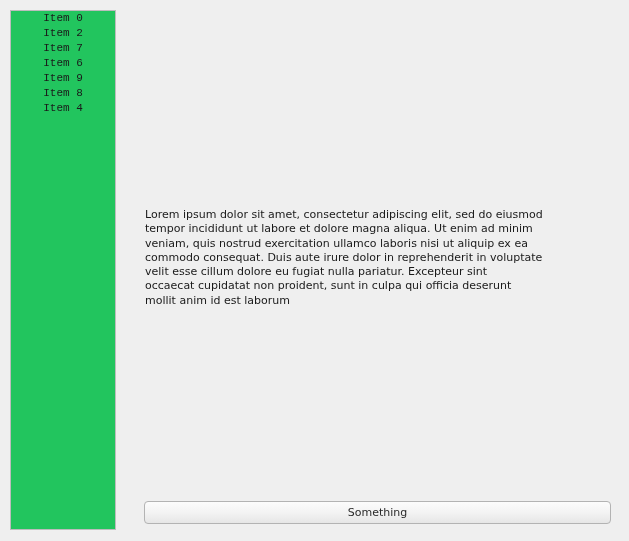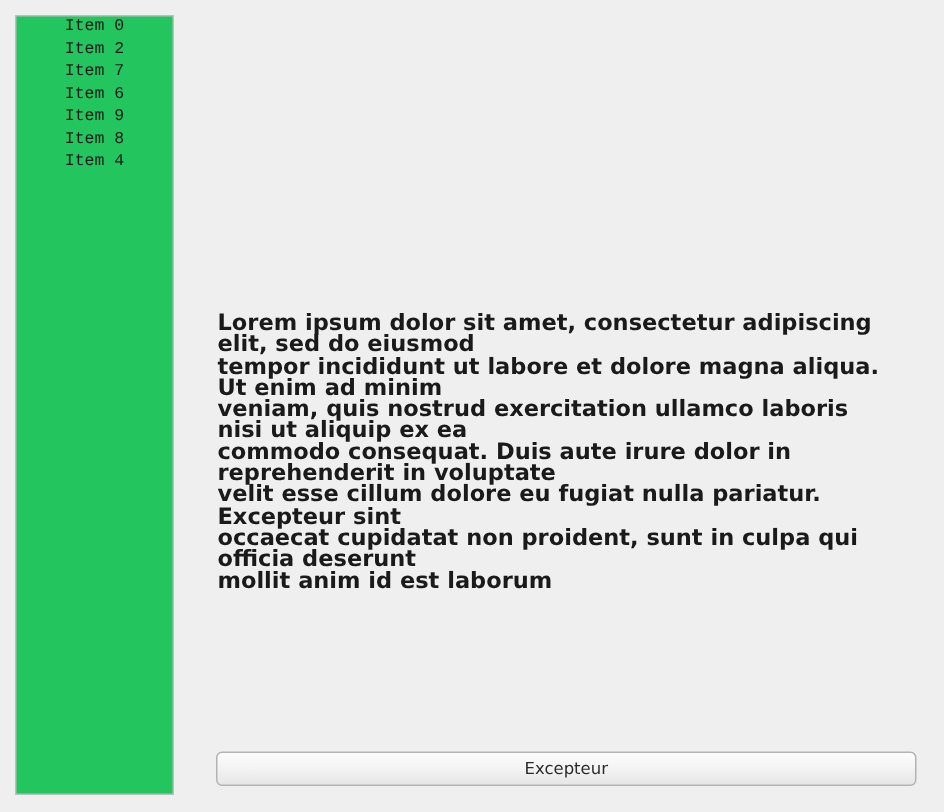--- a/index.html
+++ b/index.html
@@ -40,25 +40,24 @@
     color: #1a1a1a;
     text-align: center;
     white-space: nowrap;
     cursor: default;
   }
   .paragraph {
     position: absolute;
     left: 145px;
     top: 208px;
     width: 448px;
-    font-size: 15px;
+    font-size: 11px;
     line-height: 14.3px;
     color: #1a1a1a;
     white-space: pre-line;
-    font-weight: bold;
   }
   .something-button {
     position: absolute;
     left: 144px;
     top: 501px;
     width: 467px;
     height: 23px;
     box-sizing: border-box;
     border: 1px solid #b3b3b3;
     border-radius: 4px;
@@ -89,15 +88,15 @@
   </div>
 
   <div class="paragraph">Lorem ipsum dolor sit amet, consectetur adipiscing elit, sed do eiusmod
 tempor incididunt ut labore et dolore magna aliqua. Ut enim ad minim
 veniam, quis nostrud exercitation ullamco laboris nisi ut aliquip ex ea
 commodo consequat. Duis aute irure dolor in reprehenderit in voluptate
 velit esse cillum dolore eu fugiat nulla pariatur. Excepteur sint
 occaecat cupidatat non proident, sunt in culpa qui officia deserunt
 mollit anim id est laborum</div>
 
-  <button class="something-button">Excepteur</button>
+  <button class="something-button">Something</button>
 
 </div>
 
 </body></html>

